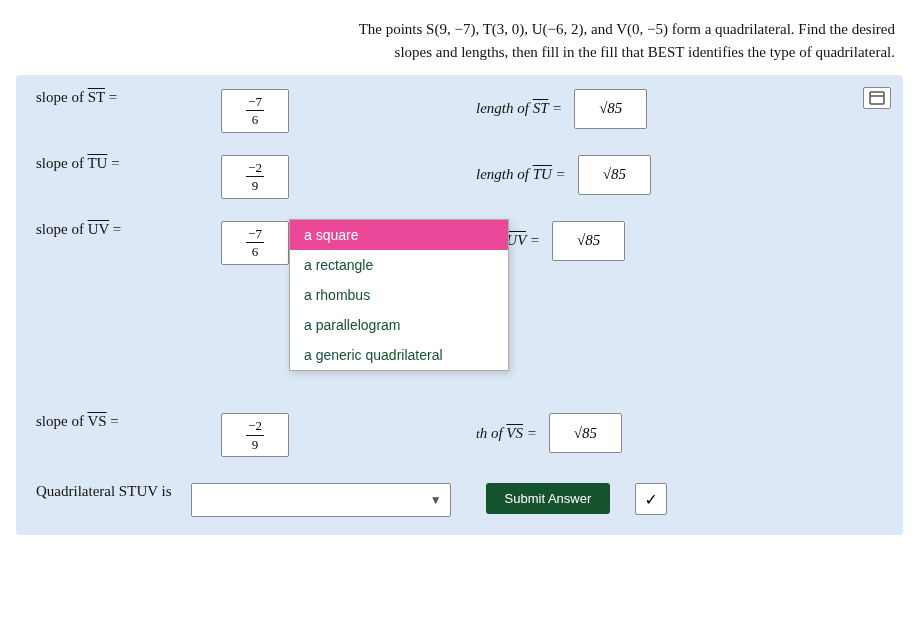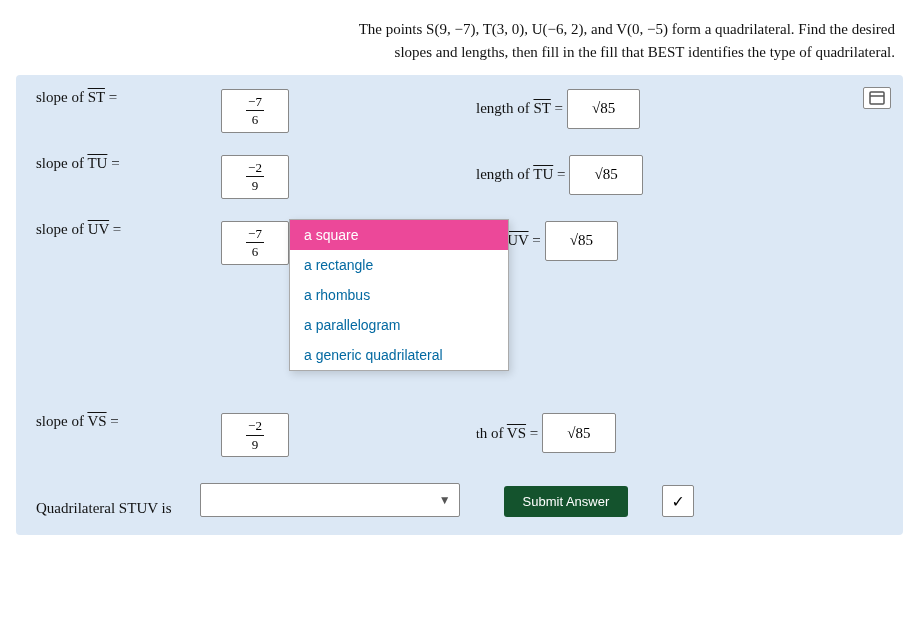--- a/index.html
+++ b/index.html
@@ -91,21 +91,22 @@
     .fraction .den {
       padding: 1px 2px 0 2px;
       font-size: 13px;
     }
 
     .length-section {
       position: absolute;
       left: 440px;
       display: flex;
       align-items: center;
-      gap: 4px;
+      gap: 12px;
+      font-style: italic;
     }
 
     .length-label {
       font-size: 15px;
       color: #111;
       white-space: nowrap;
     }
 
     .length-box {
       border: 1.5px solid #888;
@@ -136,36 +137,36 @@
       border: 1px solid #aaa;
       z-index: 10;
       min-width: 220px;
       box-shadow: 2px 3px 8px rgba(0,0,0,0.15);
     }
 
     .dropdown-open .dd-item {
       padding: 7px 14px;
       font-size: 14px;
       font-family: Arial, sans-serif;
-      color: #0369a1;
+      color: #14532d;
       cursor: pointer;
       background: #fff;
     }
 
     .dropdown-open .dd-item:first-child {
       background: #ec4899;
       color: #fff;
       font-weight: 500;
     }
 
     .bottom-row {
       display: flex;
-      align-items: flex-end;
+      align-items: flex-start;
       margin-top: 4px;
-      gap: 28px;
+      gap: 19px;
     }
 
     .quad-label {
       font-size: 15px;
       color: #111;
       white-space: nowrap;
     }
 
     .quad-select-box {
       border: 1.5px solid #888;

